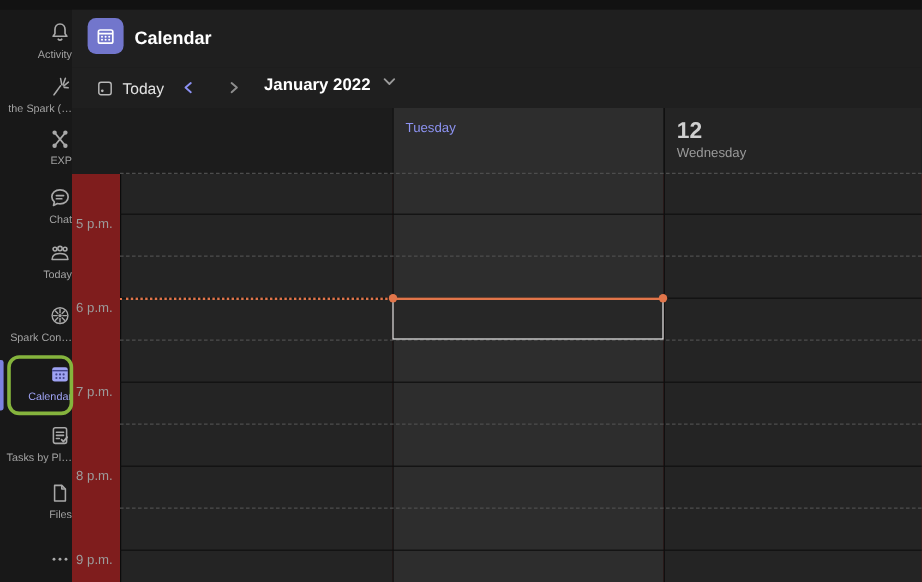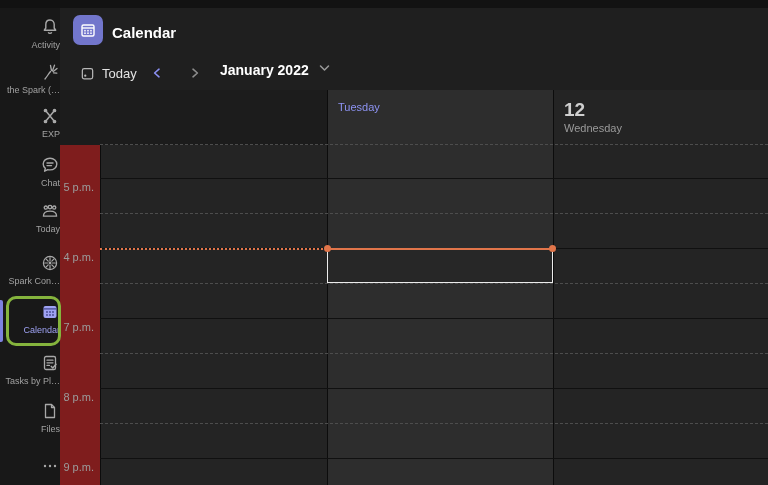--- a/index.html
+++ b/index.html
@@ -247,21 +247,21 @@
     <div class="hline" style="top:173px"></div>
     <div class="hline" style="top:243px"></div>
     <div class="hline" style="top:313px"></div>
 
     <div class="hdash" style="top:68px"></div>
     <div class="hdash" style="top:138px"></div>
     <div class="hdash" style="top:208px"></div>
     <div class="hdash" style="top:278px"></div>
 
     <div class="time-label" style="top:36px">5 p.m.</div>
-    <div class="time-label" style="top:106px">4 p.m.</div>
+    <div class="time-label" style="top:106px">6 p.m.</div>
     <div class="time-label" style="top:176px">7 p.m.</div>
     <div class="time-label" style="top:246px">8 p.m.</div>
     <div class="time-label" style="top:316px">9 p.m.</div>
 
     <div class="selected-slot"></div>
     <div class="ct-dotted"></div>
     <div class="ct-solid"></div>
     <div class="ct-dot" style="left:264px"></div>
     <div class="ct-dot" style="left:489px"></div>
   </div>

